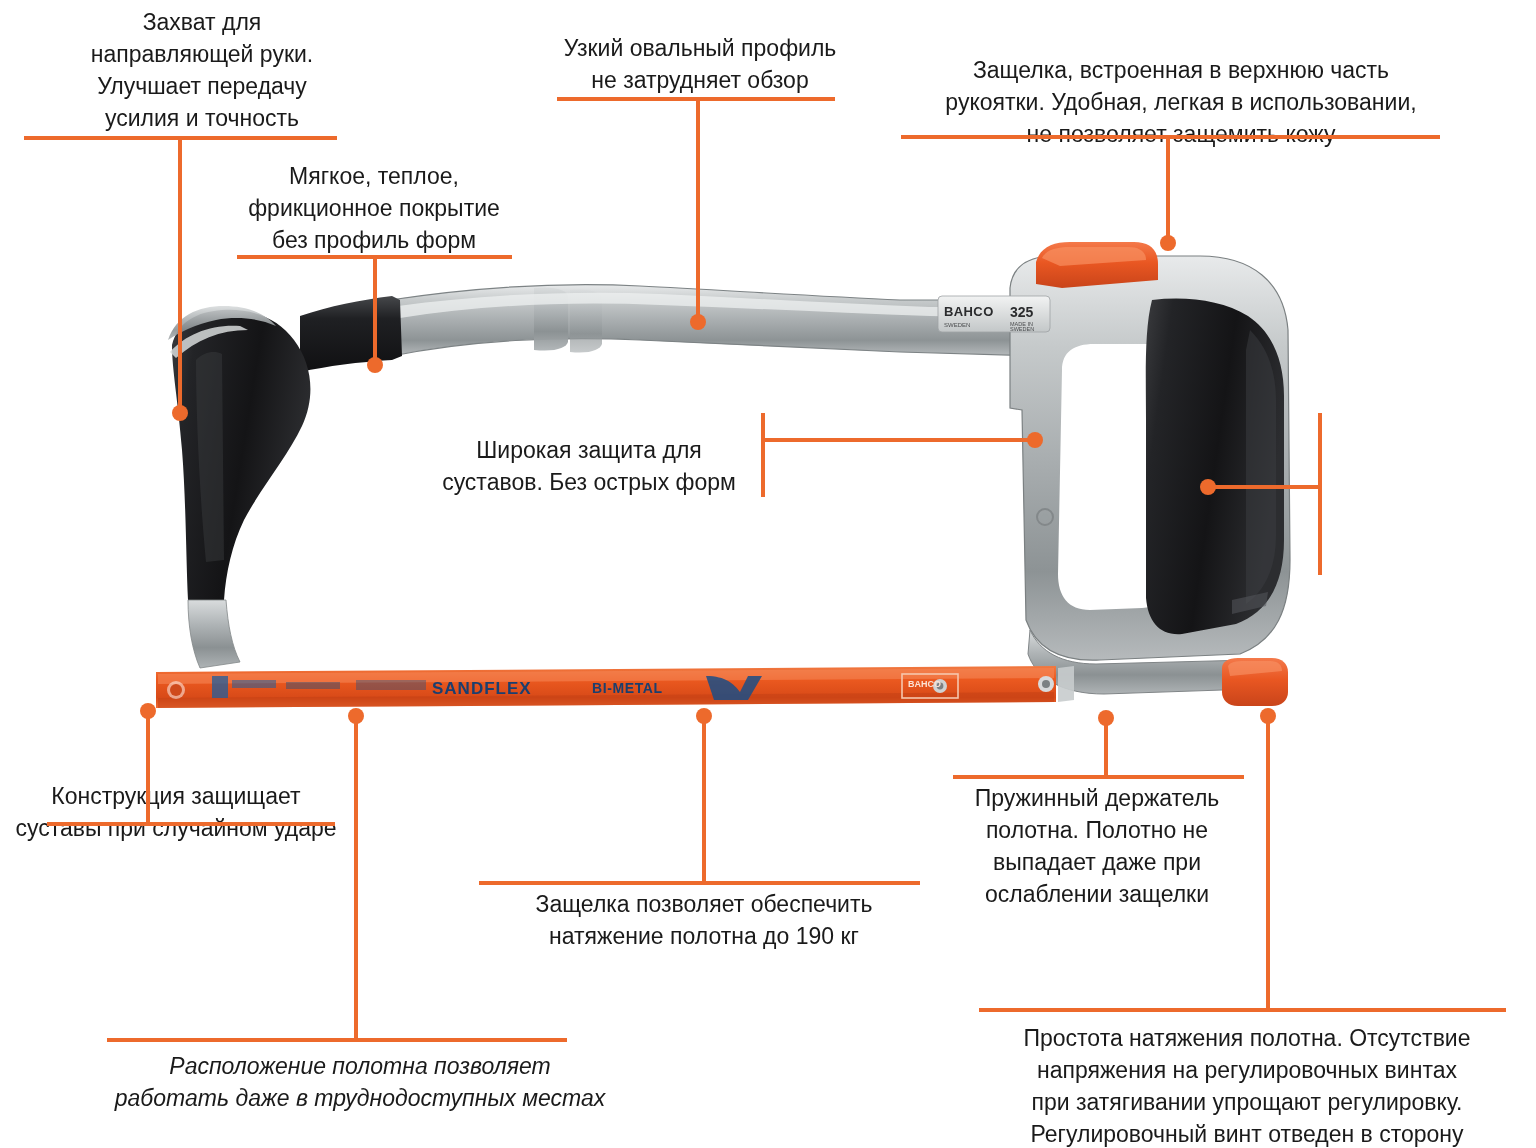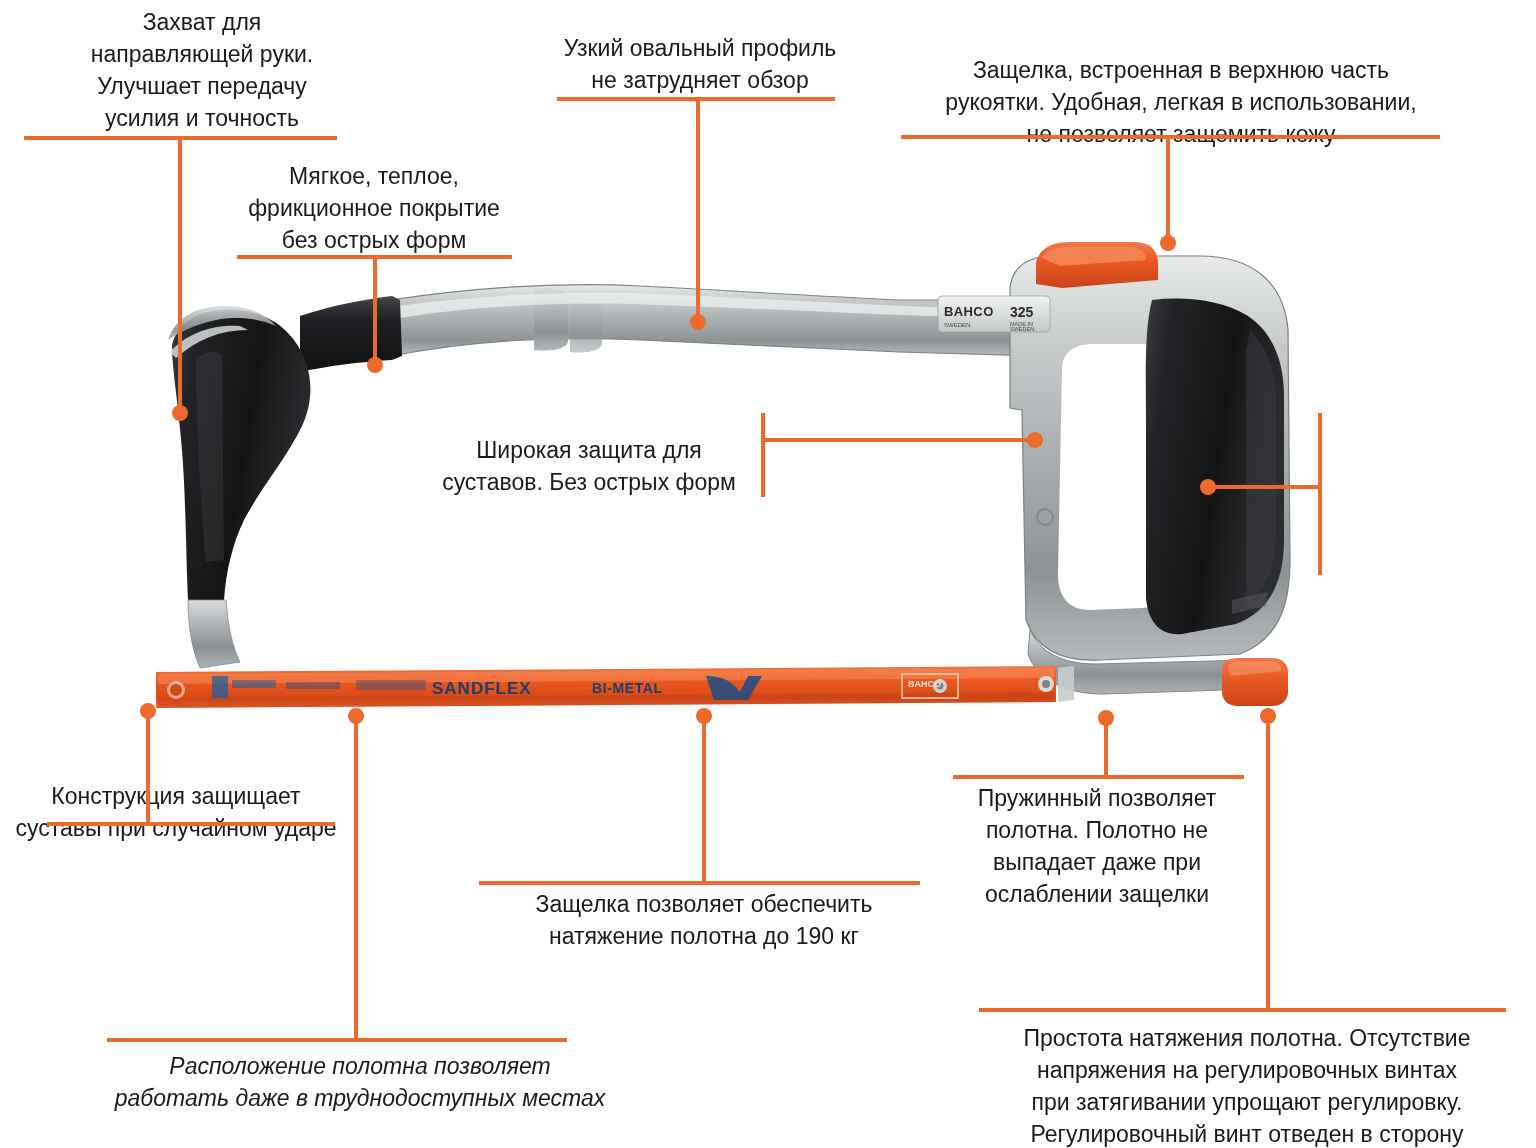--- a/index.html
+++ b/index.html
@@ -199,21 +199,21 @@
   <div class="callout-text c-center" style="left:42px; top:6px; width:320px;">Захват для
 направляющей руки.
 Улучшает передачу
 усилия и точность</div>
   <div class="rule-h" style="left:24px; top:136px; width:313px;"></div>
   <div class="rule-v" style="left:178px; top:136px; height:270px;"></div>
   <div class="dot" style="left:172px; top:405px;"></div>
 
   <div class="callout-text c-center" style="left:228px; top:160px; width:292px;">Мягкое, теплое,
 фрикционное покрытие
-без острых форм</div>
+без профиль форм</div>
   <div class="rule-h" style="left:237px; top:255px; width:275px;"></div>
   <div class="rule-v" style="left:373px; top:255px; height:105px;"></div>
   <div class="dot" style="left:367px; top:357px;"></div>
 
   <div class="callout-text c-center" style="left:540px; top:32px; width:320px;">Узкий овальный профиль
 не затрудняет обзор</div>
   <div class="rule-h" style="left:557px; top:97px; width:278px;"></div>
   <div class="rule-v" style="left:696px; top:97px; height:220px;"></div>
   <div class="dot" style="left:690px; top:314px;"></div>
 
@@ -239,21 +239,21 @@
   <div class="rule-h" style="left:47px; top:822px; width:288px;"></div>
   <div class="rule-v" style="left:146px; top:712px; height:112px;"></div>
   <div class="dot" style="left:140px; top:703px;"></div>
 
   <div class="callout-text c-center" style="left:470px; top:888px; width:468px;">Защелка позволяет обеспечить
 натяжение полотна до 190 кг</div>
   <div class="rule-h" style="left:479px; top:881px; width:441px;"></div>
   <div class="rule-v" style="left:702px; top:716px; height:166px;"></div>
   <div class="dot" style="left:696px; top:708px;"></div>
 
-  <div class="callout-text c-center" style="left:952px; top:782px; width:290px;">Пружинный позволяет
+  <div class="callout-text c-center" style="left:952px; top:782px; width:290px;">Пружинный держатель
 полотна. Полотно не
 выпадает даже при
 ослаблении защелки</div>
   <div class="rule-h" style="left:953px; top:775px; width:291px;"></div>
   <div class="rule-v" style="left:1104px; top:718px; height:58px;"></div>
   <div class="dot" style="left:1098px; top:710px;"></div>
 
   <div class="callout-text c-center" style="left:70px; top:1050px; width:580px;font-style:italic;">Расположение полотна позволяет
 работать даже в труднодоступных местах</div>
   <div class="rule-h" style="left:107px; top:1038px; width:460px;"></div>

